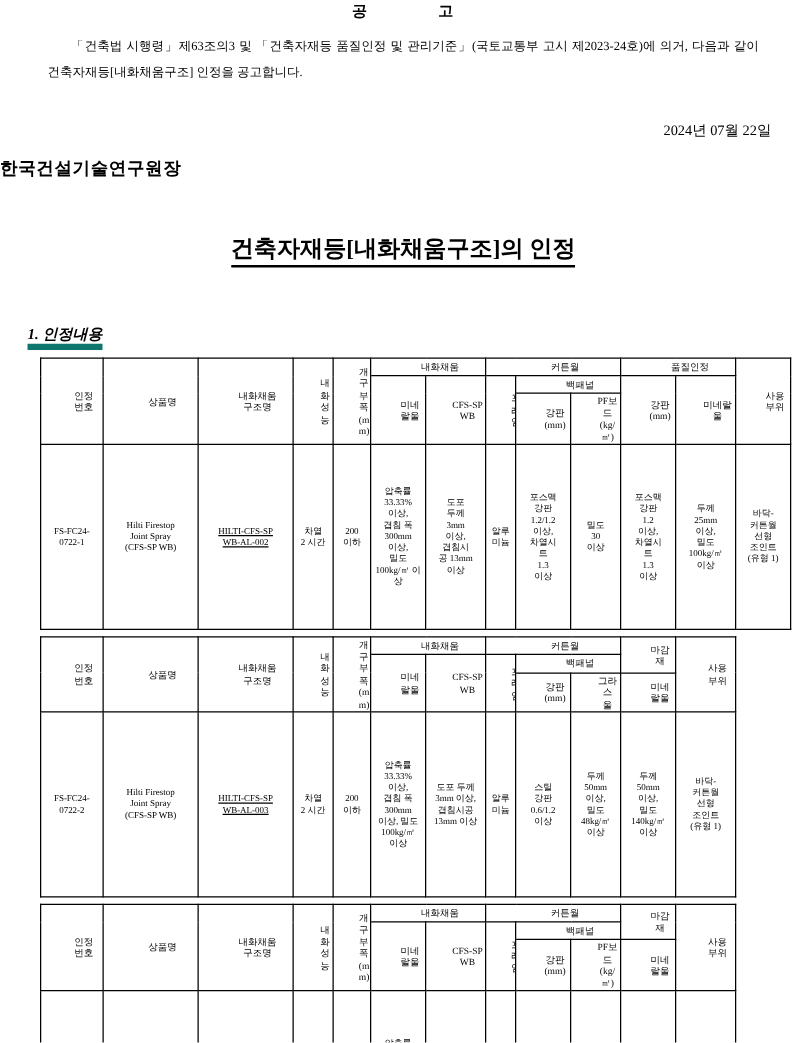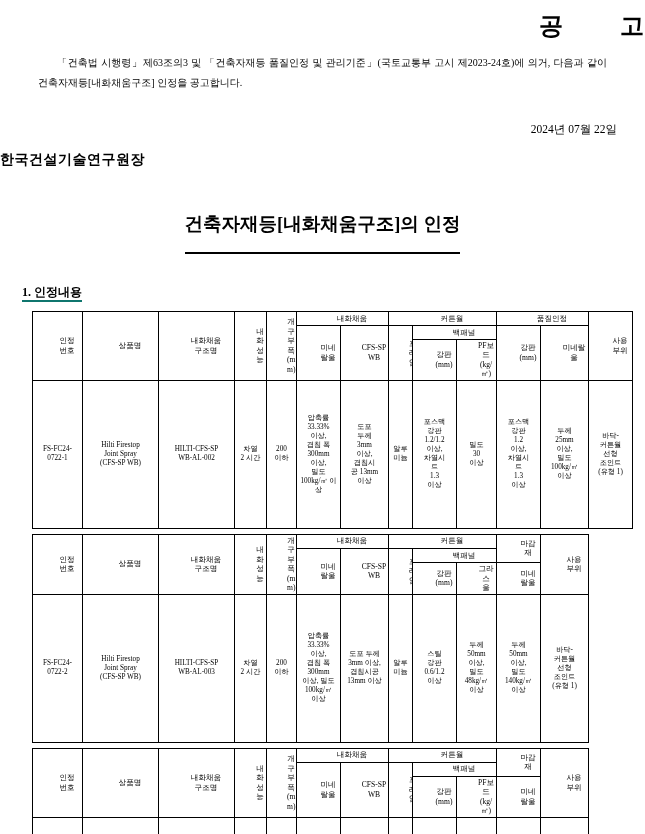--- a/index.html
+++ b/index.html
@@ -18,25 +18,25 @@
 
   .page {
     width: 645px;
     height: 834px;
     position: relative;
     box-sizing: border-box;
   }
 
   
   .doc-title {
-    text-align: right;
-    font-size: 24px;
+    text-align: center;
+    font-size: 12px;
     font-weight: bold;
     letter-spacing: 1px;
-    padding-top: 12px;
+    padding-top: 2px;
     line-height: 1.2;
     font-family: "Liberation Serif", "DejaVu Serif", serif;
   }
   .doc-title .gap {
     display: inline-block;
     width: 56px;
   }
 
   
   .intro {
@@ -64,30 +64,30 @@
   
   .main-title {
     margin-top: 42px;
     text-align: center;
     font-size: 18.5px;
     font-weight: bold;
     letter-spacing: 0px;
   }
   .main-title span {
     border-bottom: 2px solid #000;
-    padding-bottom: 18px;
+    padding-bottom: 2px;
   }
 
   
   .section-label {
     margin: 48px 0 10px 22px;
     font-size: 12px;
     font-weight: bold;
   }
-  .section-label span { border-bottom: 2px solid #0f766e; padding-bottom:1px;}
+  .section-label span { border-bottom: 5px solid #0f766e; padding-bottom:1px;font-style:italic;}
 
   
   .tbl-wrap {
     margin: 0 0 0 32px;
     width: 570px;
   }
   table.acc {
     border-collapse: collapse;
     table-layout: fixed;
     width: 570px;
@@ -102,21 +102,21 @@
     font-weight: normal;
     word-break: break-all;
     overflow: hidden;
   }
   table.acc th { font-size: 7.6px; padding-left: 20px; }
   table.acc td.data { font-size: 7.2px; }
   .hdr-row th { height: 11px; }
 
   .cell-id { font-size: 7.6px; }
   .cell-prod { font-size: 7.4px; }
-  .cell-struct { font-size: 7.6px; }
+  .cell-struct { font-size: 7.6px; text-decoration: underline; }
 </style>
 </head>
 <body>
 
 <div class="page">
 
   <div class="doc-title">
     <span>공</span><span class="gap"></span><span>고</span>
   </div>
 

